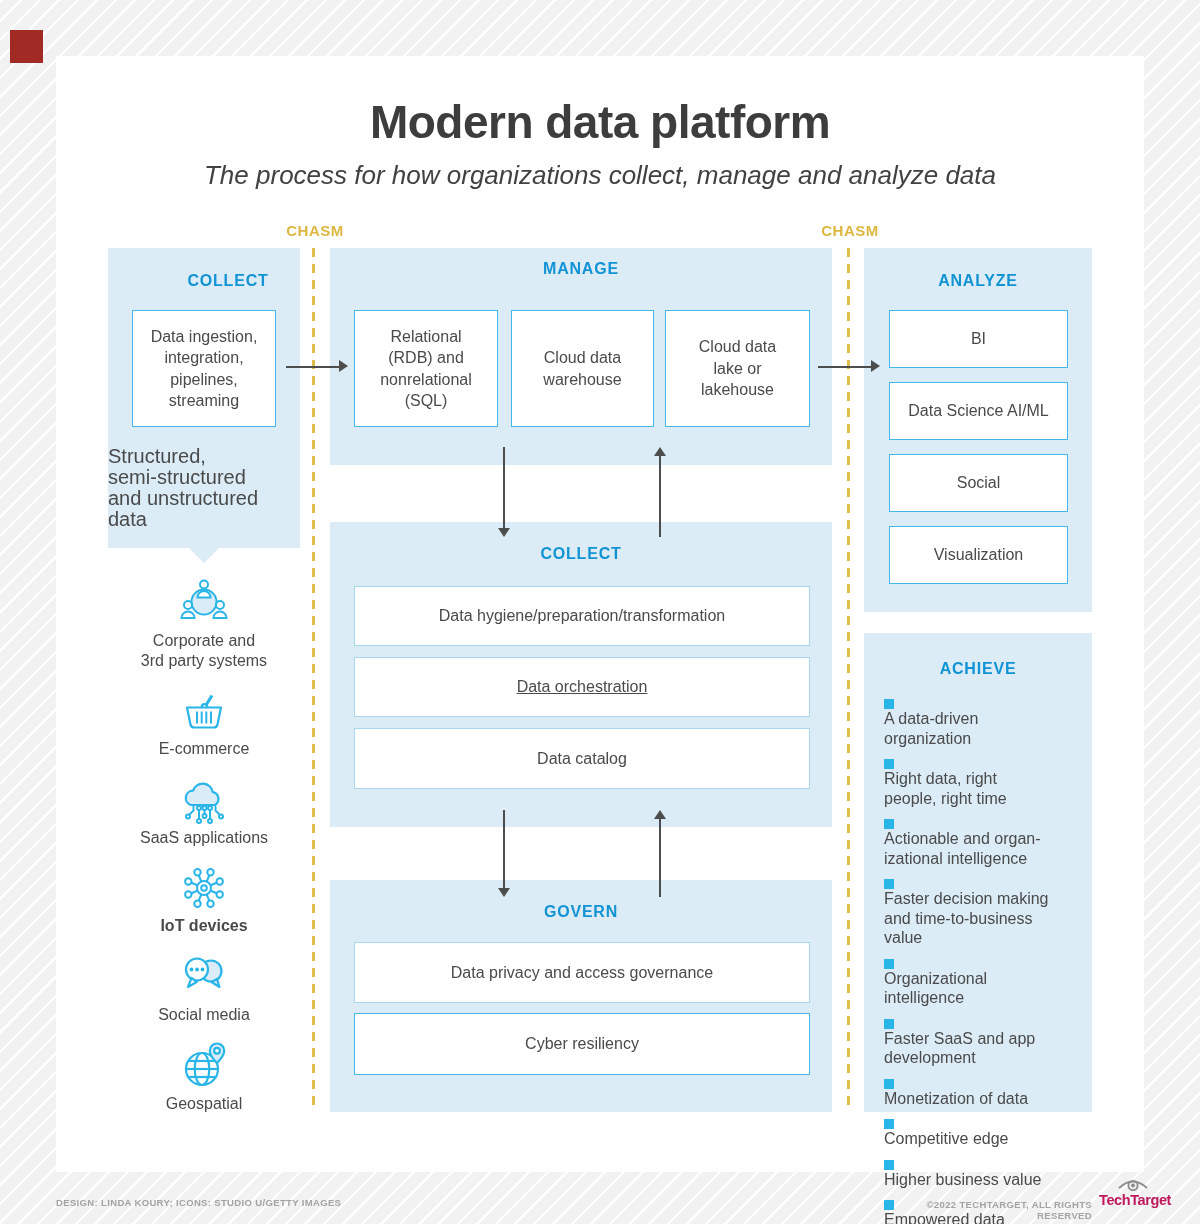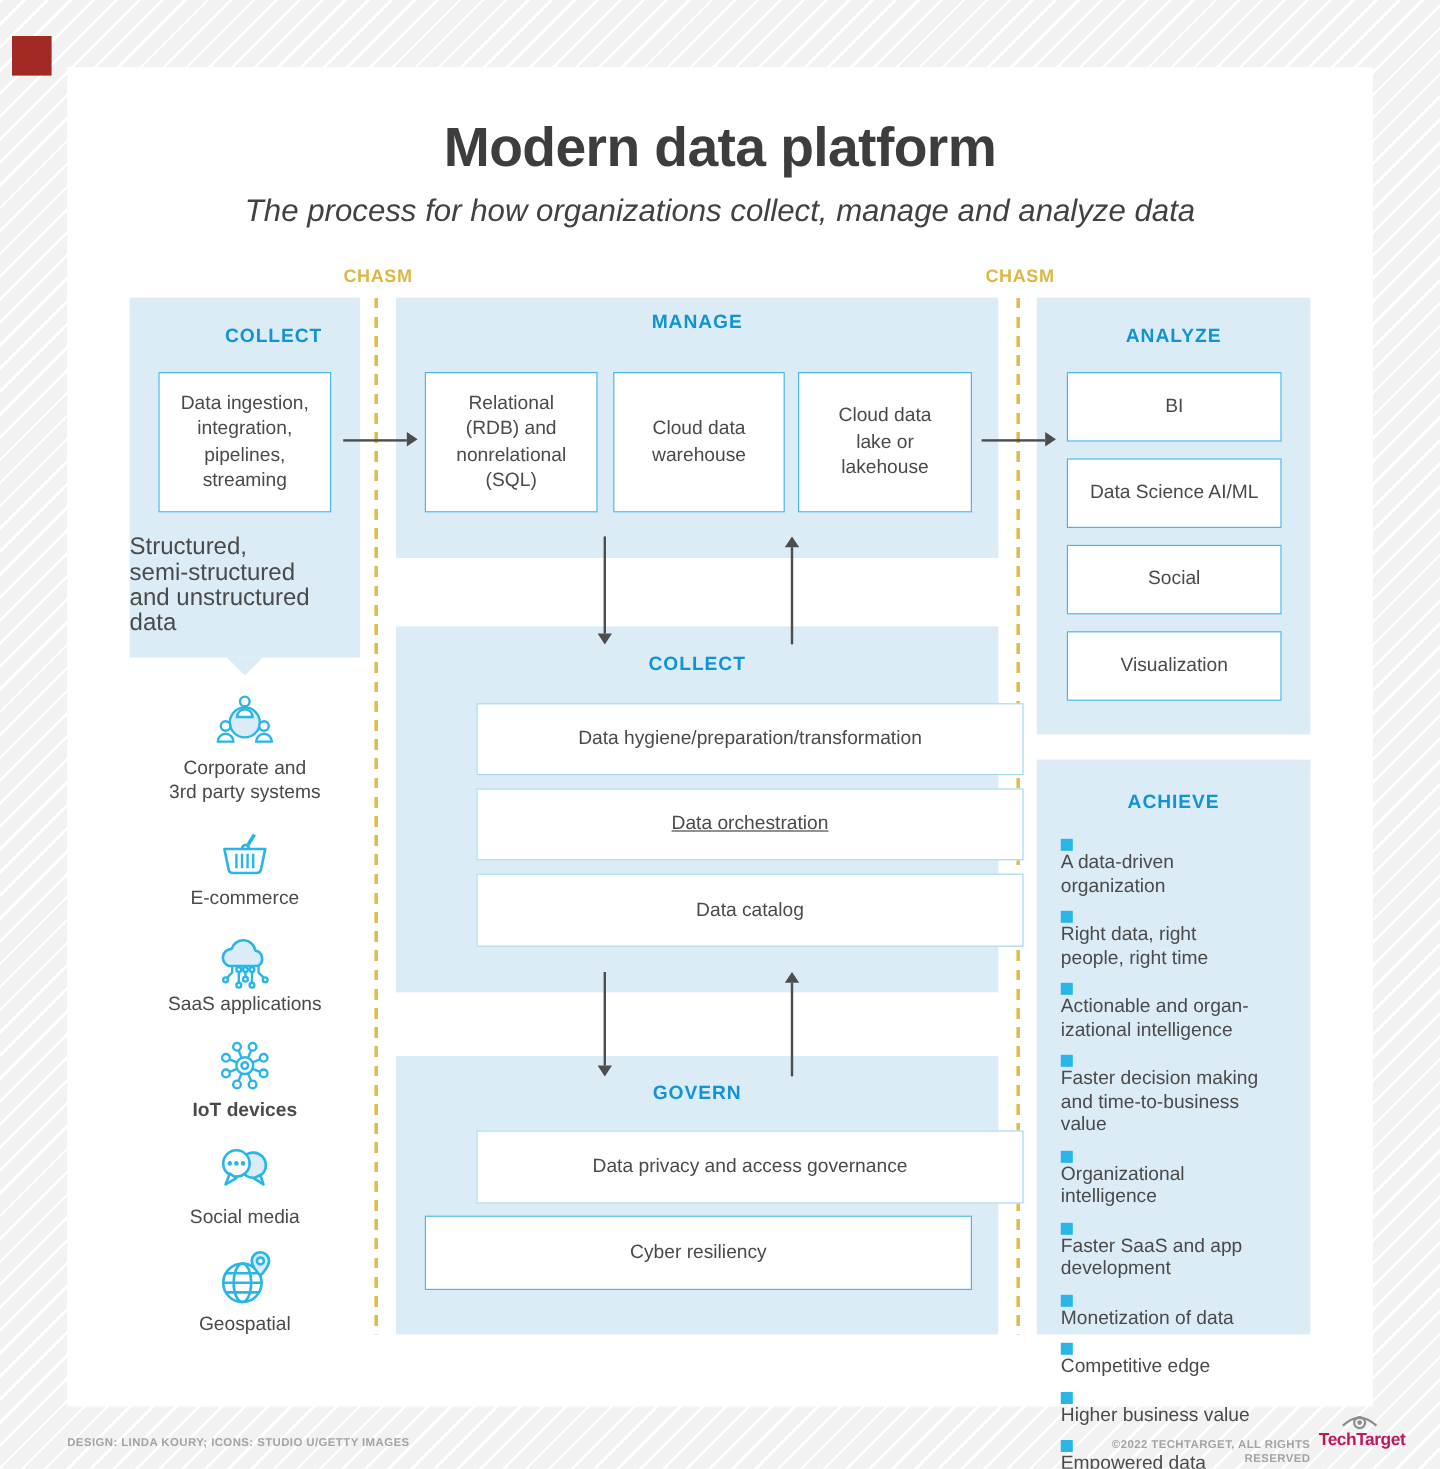--- a/index.html
+++ b/index.html
@@ -18,21 +18,21 @@
     color:#ddb742;letter-spacing:0.5px;}
   .chasm-line{position:absolute;top:248px;height:864px;width:3px;
     background-image:repeating-linear-gradient(180deg,#e0bd4c 0 9px,rgba(0,0,0,0) 9px 16px);}
   .panel{position:absolute;background:#dbecf7;}
   .collect-tail{position:absolute;left:189px;top:548px;width:0;height:0;
     border-left:15px solid transparent;border-right:15px solid transparent;border-top:15px solid #dbecf7;}
   .sec-h{position:absolute;text-align:center;font-size:16px;font-weight:bold;color:#1193d4;letter-spacing:0.8px;}
   .wbox{position:absolute;background:#fff;border:1.5px solid #45b7e8;box-sizing:border-box;
     display:flex;align-items:center;justify-content:center;text-align:center;
     font-size:16px;line-height:21.5px;color:#4a4a4a;white-space:pre-line;}
-  .wbox.soft{border-color:#a8d8ee;border-width:1px;margin-left:43px;}
+  .wbox.soft{border-color:#a8d8ee;border-width:1px;}
   .note{position:absolute;left:108px;top:446px;width:227px;text-align:left;font-size:20px;line-height:21px;white-space:pre-line;}
   .src-icon{position:absolute;left:124px;width:160px;display:flex;justify-content:center;}
   .src-label{position:absolute;left:109px;width:190px;text-align:center;font-size:16px;line-height:19.5px;white-space:pre-line;}
   .hline{position:absolute;height:2px;background:#4d4d4d;}
   .vline{position:absolute;width:2px;background:#4d4d4d;}
   .tri-r{position:absolute;width:0;height:0;border-top:6px solid transparent;border-bottom:6px solid transparent;border-left:9px solid #4d4d4d;}
   .tri-d{position:absolute;width:0;height:0;border-left:6px solid transparent;border-right:6px solid transparent;border-top:9px solid #4d4d4d;}
   .tri-u{position:absolute;width:0;height:0;border-left:6px solid transparent;border-right:6px solid transparent;border-bottom:9px solid #4d4d4d;}
   .ach-list{position:absolute;left:884px;top:694px;width:194px;display:flex;flex-direction:column;gap:6px;}
   .ach-item{display:flex;flex-direction:column;}

